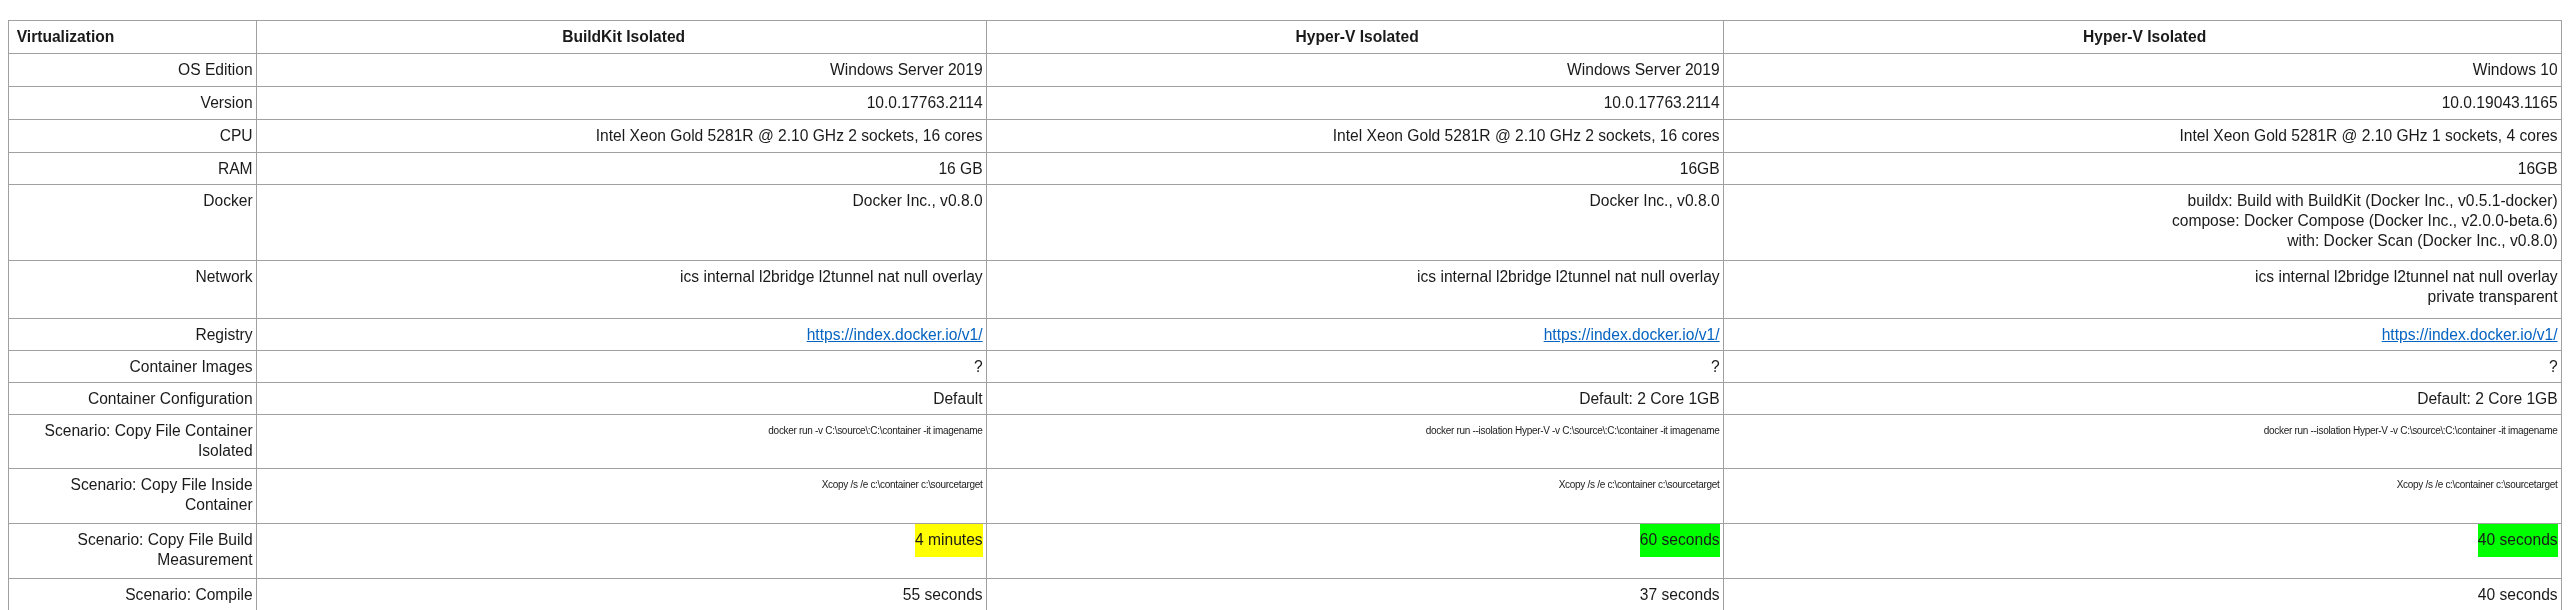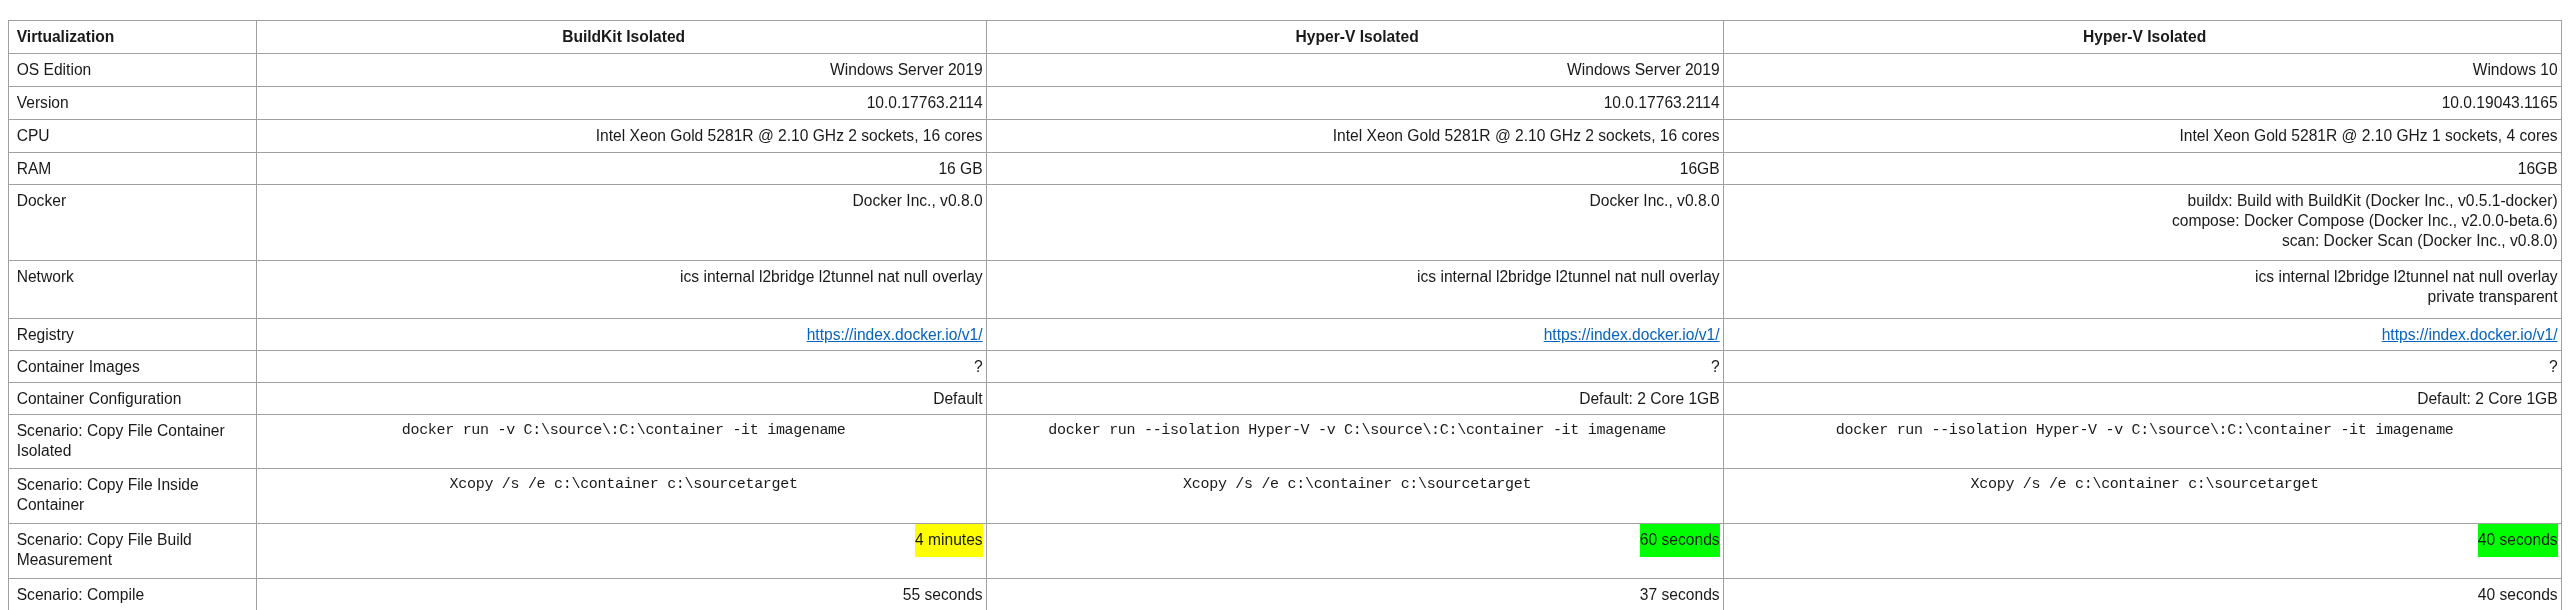--- a/index.html
+++ b/index.html
@@ -5,23 +5,23 @@
   html, body { margin: 0; padding: 0; background: #ffffff; }
   body { width: 2576px; height: 611px; position: relative; overflow: hidden;
          font-family: "Liberation Sans", "DejaVu Sans", sans-serif; color: #1a1a1a; }
   table.cmp { position: absolute; left: 8.3px; top: 20px; border-collapse: collapse;
               table-layout: fixed; width: 2553px; font-size: 15.6px; }
   table.cmp td { border: 1.8px solid #a0a0a0; vertical-align: top; padding: 5.5px 3.7px 0 7.4px;
                  line-height: 20px; overflow: hidden; }
   col.c0 { width: 248px; } col.c1 { width: 730px; } col.c2 { width: 737px; } col.c3 { width: 838px; }
   td.r { text-align: right; padding-right: 3.7px; }
   td.h { font-weight: bold; text-align: center; }
-  td.lbl { text-align: left; }
-  td.mono { font-family: Liberation Mono, monospace; font-size: 15px;
-            text-align: center; padding-top: 7.4px; letter-spacing: -0.3px; }
+  td.lbl { text-align: right; }
+  td.mono { font-family: Liberation Sans, sans-serif; font-size: 10px;
+            text-align: right; padding-top: 7.4px; letter-spacing: -0.3px; }
   .hl { padding: 9px 0; }
   a.link { color: #0563c1; text-decoration: underline; }
   .line { display: block; }
 </style>
 </head>
 <body>
 
 <table class="cmp">
   <colgroup>
       <col class="c0">
@@ -60,21 +60,21 @@
       <td class="r">16GB</td>
       <td class="r">16GB</td>
     </tr>
     <tr style="height:76px">
       <td class="lbl">Docker</td>
       <td class="r">Docker Inc., v0.8.0</td>
       <td class="r">Docker Inc., v0.8.0</td>
       <td class="r">
         <span class="line">buildx: Build with BuildKit (Docker Inc., v0.5.1-docker)</span>
         <span class="line">compose: Docker Compose (Docker Inc., v2.0.0-beta.6)</span>
-        <span class="line">scan: Docker Scan (Docker Inc., v0.8.0)</span>
+        <span class="line">with: Docker Scan (Docker Inc., v0.8.0)</span>
       </td>
     </tr>
     <tr style="height:58px">
       <td class="lbl">Network</td>
       <td class="r">ics internal l2bridge l2tunnel nat null overlay</td>
       <td class="r">ics internal l2bridge l2tunnel nat null overlay</td>
       <td class="r">
         <span class="line">ics internal l2bridge l2tunnel nat null overlay</span>
         <span class="line">private transparent</span>
       </td>

